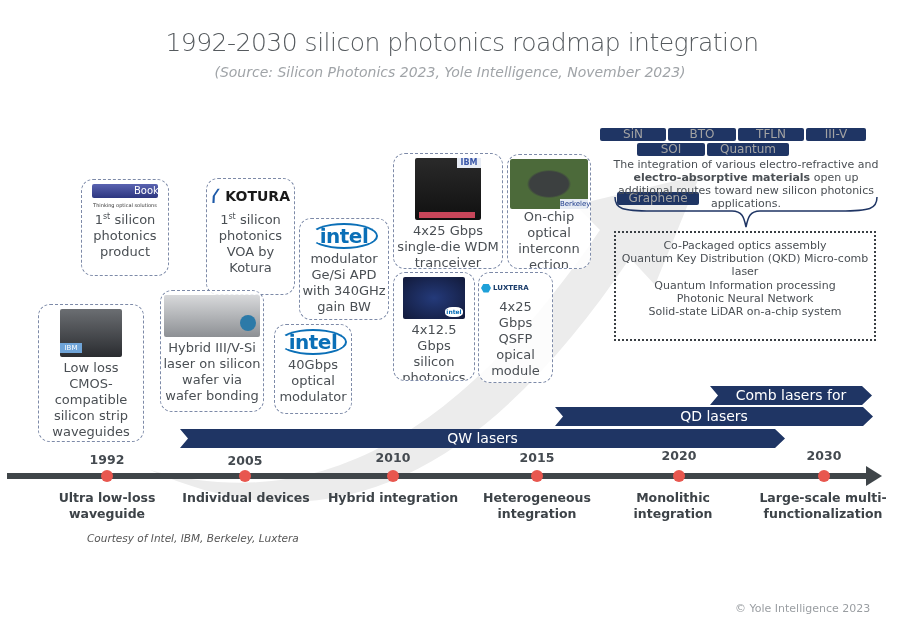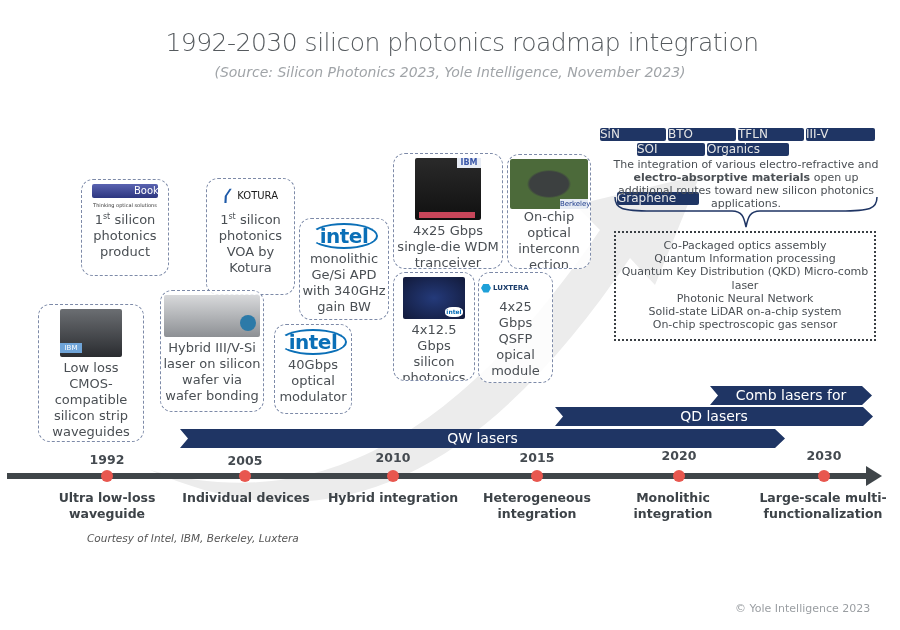--- a/index.html
+++ b/index.html
@@ -4,58 +4,57 @@
 <style>
   * { box-sizing: border-box; margin: 0; padding: 0; }
   body { width: 900px; height: 630px; background: #ffffff; font-family: "DejaVu Sans", sans-serif; position: relative; overflow: hidden; color: #444; }
   .abs { position: absolute; }
   #title { top: 28px; left: 0; width: 876px; text-align: center; font-size: 25px; color: #555a5e; font-weight: 300; letter-spacing: -0.5px; margin-left: 24px; }
   #subtitle { top: 64px; left: 0; width: 900px; text-align: center; font-size: 14px; color: #a0a4a8; font-style: italic; }
   .swoosh { left: 0; top: 0; width: 900px; height: 630px; }
   .card { border: 1.3px dashed #7d8aa8; border-radius: 12px; background: rgba(255,255,255,0.85); text-align: center; color: #4a4f54; font-size: 13px; line-height: 16px; padding: 4px 2px; overflow: hidden; }
   .card .img { margin: 0 auto 3px auto; border-radius: 2px; padding-left: 42px; }
   .logo-intel { font-family: "DejaVu Sans", sans-serif; font-weight: bold; color: #0a6fb7; font-size: 20px; letter-spacing: -0.5px; display: inline-block; border: 2px solid #0a6fb7; border-radius: 50%; padding: 0 8px; border-left-color: transparent; border-bottom-color: #0a6fb7; line-height: 22px; margin-bottom: 2px; }
-  .chip { display: inline-block; background: #1f3564; color: #e5e5e5; font-size: 12px; line-height: 13px; border-radius: 2px; text-align: left; }
+  .chip { display: inline-block; background: #1f3564; color: #a3a3a3; font-size: 12px; line-height: 13px; border-radius: 2px; text-align: center; }
   .band { height: 19px; background: #1f3564; color: #fff; font-size: 14px; line-height: 19px; text-align: center; clip-path: polygon(0 0, calc(100% - 10px) 0, 100% 50%, calc(100% - 10px) 100%, 0 100%, 8px 50%); }
   .year { font-size: 12.5px; font-weight: bold; color: #444a50; width: 60px; text-align: center; }
   .dot { width: 12px; height: 12px; border-radius: 50%; background: #e8574f; }
   .phase { font-size: 12.5px; font-weight: bold; color: #3d4348; text-align: center; line-height: 16px; width: 140px; }
   #materials-text { font-size: 11px; line-height: 13px; color: #4a4f54; text-align: center; }
   #apps-box { border: 2px dotted #3a3f44; font-size: 11px; line-height: 13.2px; color: #4a4f54; text-align: center; padding: 6px 4px; }
 </style>
 </head>
 <body>
 
 <div id="title" class="abs">1992-2030 silicon photonics roadmap integration</div>
 <div id="subtitle" class="abs">(Source: Silicon Photonics 2023, Yole Intelligence, November 2023)</div>
 
 <svg class="abs swoosh" viewBox="0 0 900 630">
   <path d="M150 470 C 330 520, 470 420, 600 230 L 575 205 L 700 175 L 655 285 L 630 258 C 500 450, 350 560, 150 470 Z" fill="#ececec"></path>
 </svg>
 
 <div class="abs" style="left:600px; top:123px; width:275px;">
-  <span class="chip" style="width:66px;">SiN</span><span class="chip" style="width:68px;margin-left:2px;">BTO</span><span class="chip" style="width:66px;margin-left:2px;">TFLN</span><span class="chip" style="width:69px;margin-left:2px;">III-V</span>
+  <span class="chip" style="width:66px;">SiN</span><span class="chip" style="width:68px;margin-left:2px;">BTO</span><span class="chip" style="width:66px;margin-left:2px;">TFLN</span><span class="chip" style="width:60px;margin-left:2px;">III-V</span>
 </div>
 <div class="abs" style="left:615px; top:138px; width:250px;">
-  <span class="chip" style="width:68px;margin-left:22px;">SOI</span><span class="chip" style="width:82px;margin-left:2px;">Organics</span><span class="chip" style="width:82px;margin-left:2px;margin-top:35px;">Graphene</span>
+  <span class="chip" style="width:68px;margin-left:22px;">SOI</span><span class="chip" style="width:82px;margin-left:2px;">Quantum</span><span class="chip" style="width:82px;margin-left:2px;margin-top:35px;">Graphene</span>
 </div>
 <div id="materials-text" class="abs" style="left:612px; top:158px; width:268px;">
   <span>The integration of various electro-refractive and </span><b>electro-absorptive materials</b><span> open up additional routes toward new silicon photonics applications.</span>
 </div>
 <svg class="abs" style="left:612px; top:195px;" width="268" height="35">
   <path d="M3 2 C 3 14, 10 16, 40 16 L 120 16 C 130 16, 132 22, 134 32 C 136 22, 138 16, 148 16 L 228 16 C 258 16, 265 14, 265 2" fill="none" stroke="#1f3564" stroke-width="1.5"></path>
 </svg>
 
 <div id="apps-box" class="abs" style="left:614px; top:231px; width:262px; height:110px;">
   <div>Co-Packaged optics assembly</div>
+  <div>Quantum Key Distribution (QKD) Micro-comb laser</div>
   <div>Quantum Information processing</div>
-  <div>Quantum Key Distribution (QKD) Micro-comb laser</div>
   <div>Photonic Neural Network</div>
   <div>Solid-state LiDAR on-a-chip system</div>
-  <div>On-chip spectroscopic gas sensor</div>
 </div>
 
 <div class="abs card" style="left:38px; top:304px; width:106px; height:138px;">
   <div class="img" style="width:62px; height:48px; background:linear-gradient(#6b6e72,#2a2c30); position:relative;">
     <div style="position:absolute; left:0; bottom:4px; width:22px; height:10px; background:#6fa4d8; font-size:7px; color:#fff; line-height:10px;">IBM</div>
   </div>
   <div style="padding:0 4px;">Low loss CMOS-compatible silicon strip waveguides</div>
 </div>
 
 <div class="abs card" style="left:81px; top:179px; width:88px; height:97px;">
@@ -63,35 +62,35 @@
     <div>Bookham</div>
     <div style="font-size:4px; line-height:5px; text-align:right; padding-right:3px;">TECHNOLOGY</div>
   </div>
   <div style="font-size:5px; line-height:7px; color:#333;">Thinking optical solutions</div>
   <div style="font-size:13px; line-height:16px;"><span>1</span><sup style="font-size:8px;">st</sup><span> silicon photonics product</span></div>
 </div>
 
 <div class="abs card" style="left:206px; top:178px; width:89px; height:117px;">
   <div style="height:26px; display:flex; align-items:center; justify-content:center;">
     <span style="color:#1e5aa8; font-size:16px; font-weight:bold; transform:skewX(-20deg);">⟨</span>
-    <span style="font-size:10px; color:#1a1a1a; font-weight:normal; margin-left:7px;">KOTURA</span>
+    <span style="font-size:14px; color:#1a1a1a; font-weight:bold; margin-left:7px;">KOTURA</span>
   </div>
   <div><span>1</span><sup style="font-size:8px;">st</sup><span> silicon photonics VOA by Kotura</span></div>
 </div>
 
 <div class="abs card" style="left:160px; top:290px; width:104px; height:122px;">
   <div class="img" style="width:96px; height:42px; background:linear-gradient(#d8d9db,#8d9094); position:relative;">
     <div style="position:absolute; right:4px; bottom:6px; width:16px; height:16px; border-radius:50%; background:#2c7aa8;"></div>
   </div>
   <div>Hybrid III/V-Si laser on silicon wafer via wafer bonding</div>
 </div>
 
 <div class="abs card" style="left:299px; top:218px; width:90px; height:102px;">
   <div class="logo-intel">intel</div>
-  <div>monolithic Ge/Si APD with 340GHz gain BW</div>
+  <div>modulator Ge/Si APD with 340GHz gain BW</div>
 </div>
 
 <div class="abs card" style="left:274px; top:324px; width:78px; height:90px;">
   <div class="logo-intel">intel</div>
   <div>40Gbps optical modulator</div>
 </div>
 
 <div class="abs card" style="left:393px; top:153px; width:110px; height:116px;">
   <div class="img" style="width:66px; height:62px; background:linear-gradient(#2a2a2a,#101010); position:relative;">
     <div style="position:absolute; right:0; top:0; width:24px; height:10px; background:#e8ecf4; color:#3a57a8; font-size:8px; font-weight:bold; line-height:10px;">IBM</div>

